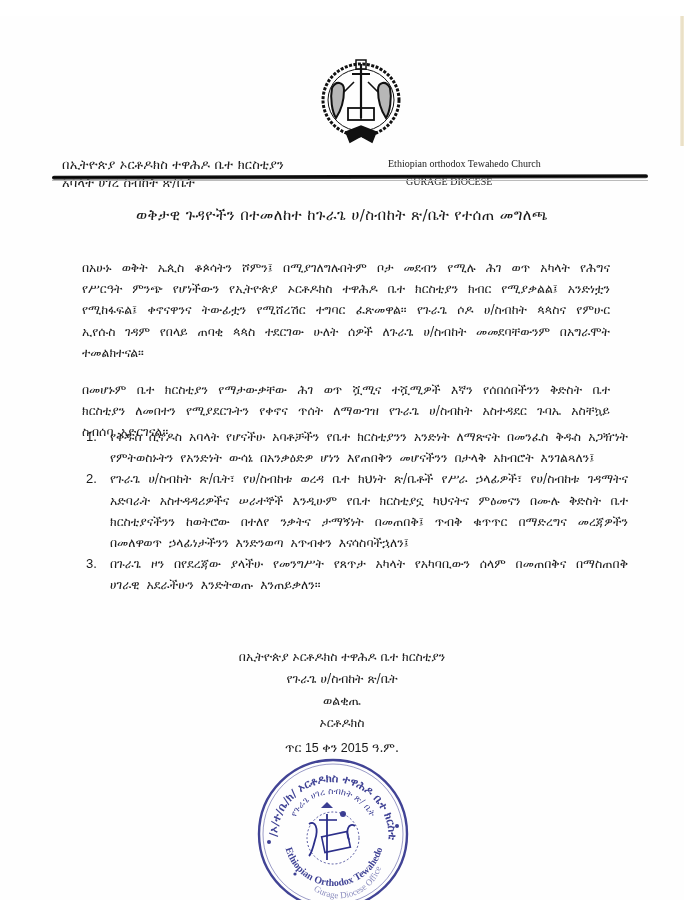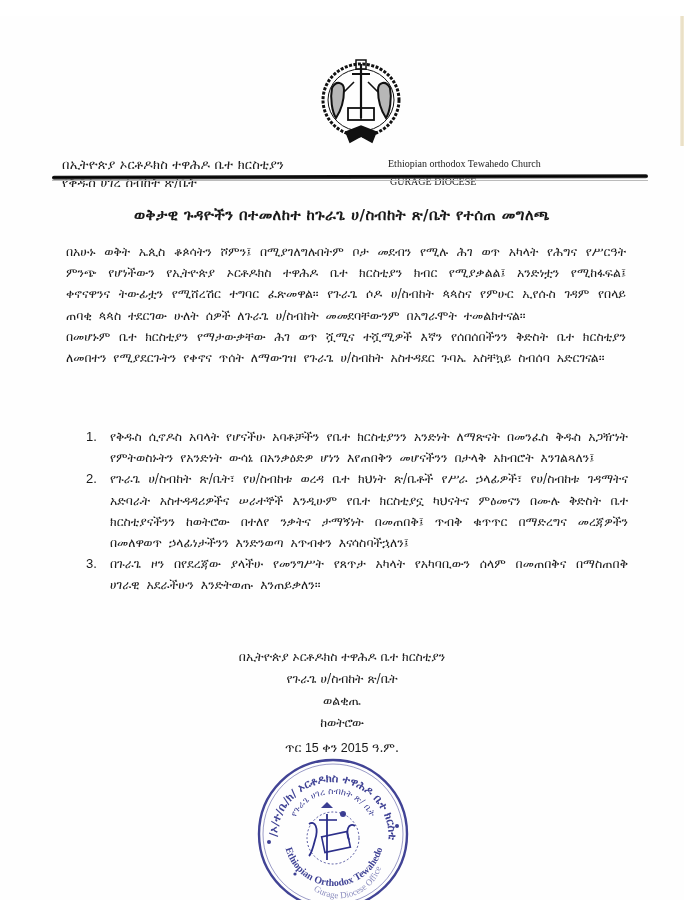--- a/index.html
+++ b/index.html
@@ -42,21 +42,21 @@
       white-space: nowrap;
     }
     .hdr-en {
       position: absolute;
       left: 388px; top: 139px;
       font-family: "Liberation Serif", serif;
       font-size: 10px;
       line-height: 18px;
       white-space: nowrap;
     }
-    .hdr-en .l2 { padding-left: 2px; }
+    .hdr-en .l2 { padding-left: 2px; margin-left: 16px; }
     .rule {
       position: absolute;
       left: 52px; top: 159px;
       width: 596px; height: 4px;
       background: linear-gradient(to bottom, #222 0%, #000 50%, #555 100%);
       border-radius: 2px;
       transform: skewY(-0.15deg);
     }
     .rule-thin {
       position: absolute;
@@ -64,34 +64,34 @@
       width: 596px; height: 1px;
       background: #bbb;
     }
     
     .title {
       position: absolute;
       left: 0; top: 190px;
       width: 684px;
       text-align: center;
       font-size: 15px;
-      font-weight: bold;
+      font-weight: normal;
       letter-spacing: 0.4px;
     }
     
     .body {
       position: absolute;
       left: 66px; top: 225px;
       width: 560px;
       font-size: 12.4px;
       line-height: 21.2px;
       text-align: justify;
       word-spacing: 3px;
     }
-    .body p { margin: 0; }
+    .body p { margin: 16px; }
     .list {
       position: absolute;
       left: 86px; top: 410px;
       width: 542px;
       font-size: 12.4px;
       line-height: 21.2px;
       margin: 0; padding: 0;
       list-style: none;
     }
     .list li {
@@ -156,21 +156,21 @@
 
       <path d="M72 36 C68 28, 60 30, 60 38 C60 50, 64 60, 68 66 C72 60, 74 46, 72 36 Z" stroke-width="2" fill="#333" fill-opacity="0.35"></path>
       <path d="M60 40 L50 30" stroke-width="1.6"></path>
 
       <path d="M28 80 L43 74 L58 80 L54 90 L43 84 L32 90 Z" fill="#111"></path>
     </g>
   </svg>
 
   <div class="hdr-am">
     <div>በኢትዮጵያ ኦርቶዶክስ ተዋሕዶ ቤተ ክርስቲያን</div>
-    <div>የቅዱስ ሀገረ ስብከት ጽ/ቤት</div>
+    <div>አባላት ሀገረ ስብከት ጽ/ቤት</div>
   </div>
   <div class="hdr-en">
     <div>Ethiopian orthodox Tewahedo Church</div>
     <div class="l2">GURAGE DIOCESE</div>
   </div>
 
   <div class="rule"></div>
   <div class="rule-thin"></div>
 
   <div class="title">ወቅታዊ ጉዳዮችን በተመለከተ ከጉራጌ ሀ/ስብከት ጽ/ቤት የተሰጠ መግለጫ</div>
@@ -192,21 +192,21 @@
     <li>
       <span class="num">3.</span>
       <span>በጉራጌ ዞን በየደረጃው ያላችሁ የመንግሥት የጸጥታ አካላት የአካባቢውን ሰላም በመጠበቅና በማስጠበቅ ሀገራዊ አደራችሁን እንድትወጡ እንጠይቃለን።</span>
     </li>
   </ol>
 
   <div class="sig">
     <div>በኢትዮጵያ ኦርቶዶክስ ተዋሕዶ ቤተ ክርስቲያን</div>
     <div>የጉራጌ ሀ/ስብከት ጽ/ቤት</div>
     <div>ወልቂጤ</div>
-    <div>ከወትሮው</div>
+    <div>ኦርቶዶክስ</div>
   </div>
 
   <div class="date">
     <span class="am">ጥር</span>
     <span>15</span>
     <span class="am">ቀን</span>
     <span>2015</span>
     <span class="am">ዓ.ም.</span>
   </div>
 

